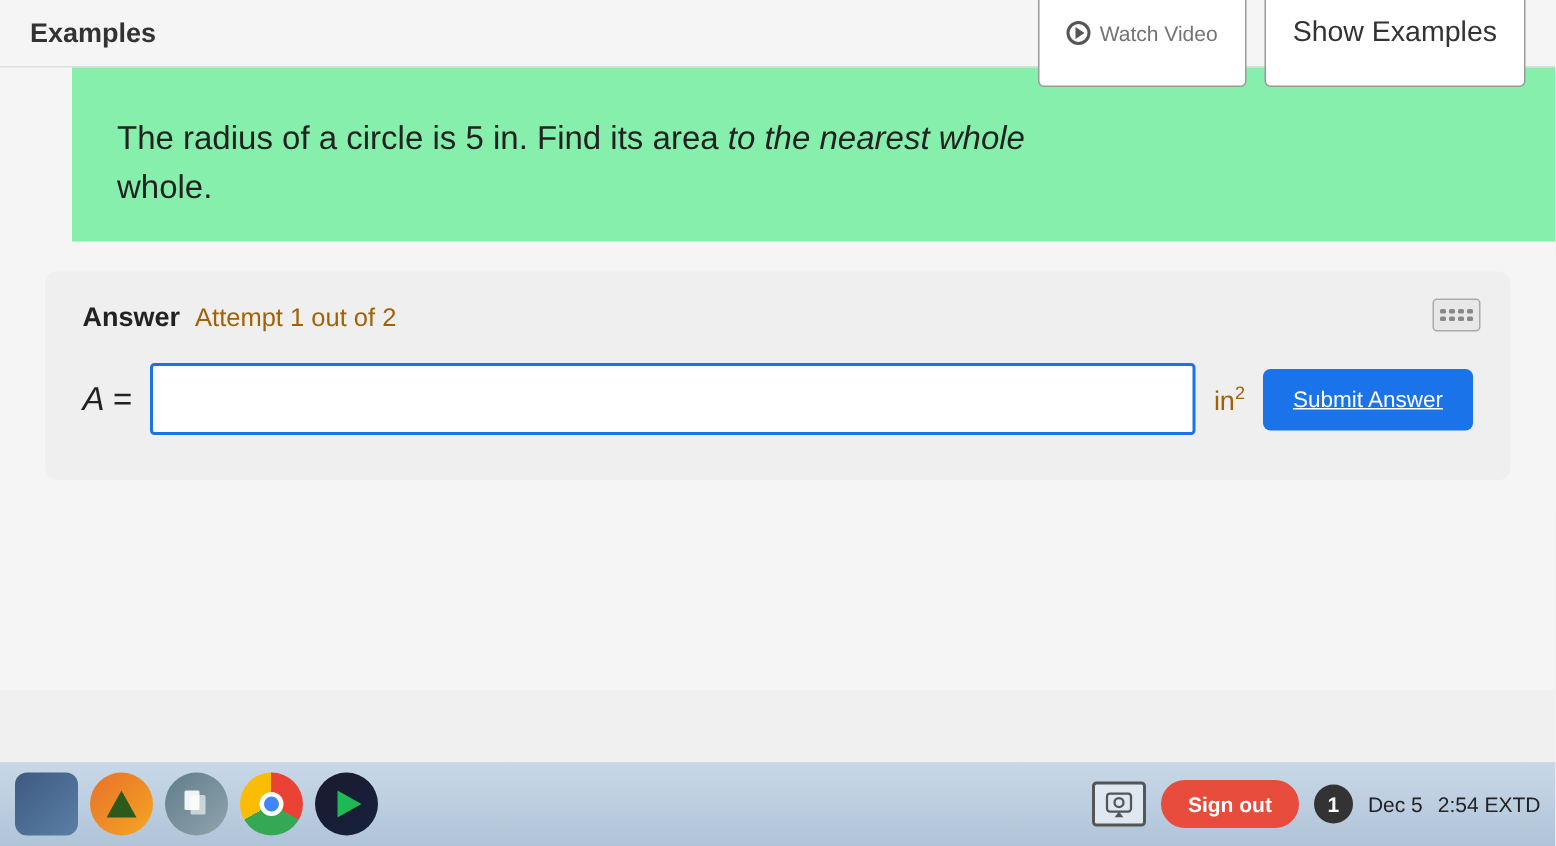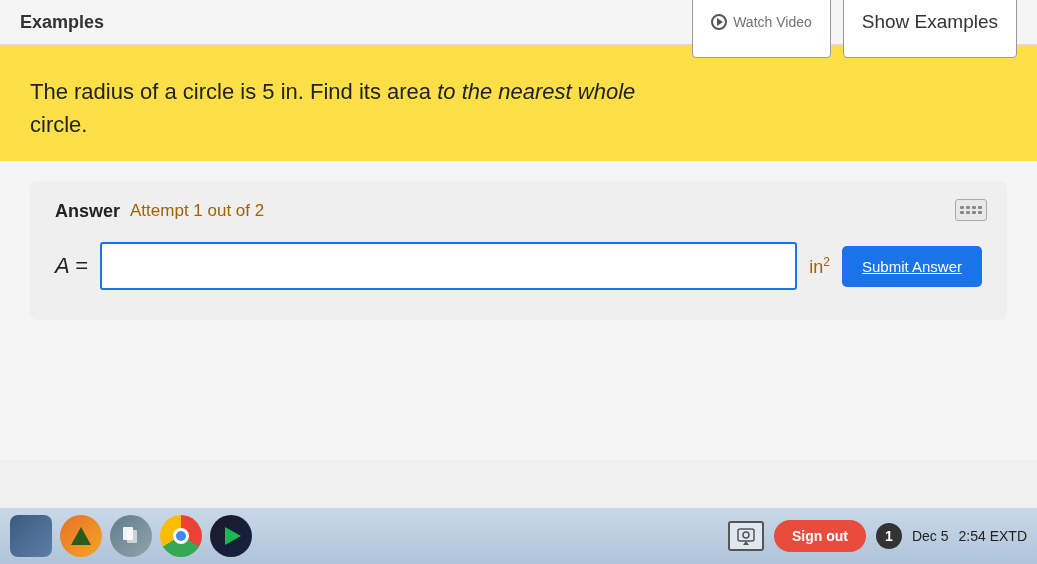--- a/index.html
+++ b/index.html
@@ -81,21 +81,22 @@
       padding: 24px 18px;
       border-radius: 4px;
       font-size: 19px;
       color: #333;
       cursor: pointer;
     }
 
     
     .question-area {
       padding: 30px 30px 20px 30px;
-      background: #fde047;
+      background: #86efac;
+      margin-left: 48px;
     }
 
     .question-text {
       font-size: 22px;
       color: #222;
       line-height: 1.5;
       max-width: 800px;
     }
 
     .question-text em {
@@ -106,20 +107,21 @@
     .answer-section {
       margin: 20px 30px;
       background: #efefef;
       border-radius: 8px;
       padding: 20px 25px 30px 25px;
       position: relative;
     }
 
     .answer-header {
       display: flex;
+      align-items: center;
       gap: 10px;
       margin-bottom: 20px;
     }
 
     .answer-label {
       font-size: 18px;
       font-weight: bold;
       color: #222;
     }
 
@@ -385,21 +387,21 @@
       </button>
       <button class="btn-show-examples">
         <span>Show Examples</span>
       </button>
     </div>
   </div>
 
   <div class="question-area">
     <p class="question-text">
       <span>The radius of a circle is 5 in. Find its area </span><em>to the nearest whole</em><br>
-      <span>circle.</span>
+      <span>whole.</span>
     </p>
   </div>
 
   <div class="answer-section">
 
     <div class="answer-header">
       <span class="answer-label">Answer</span>
       <span class="attempt-text">Attempt 1 out of 2</span>
     </div>
 

